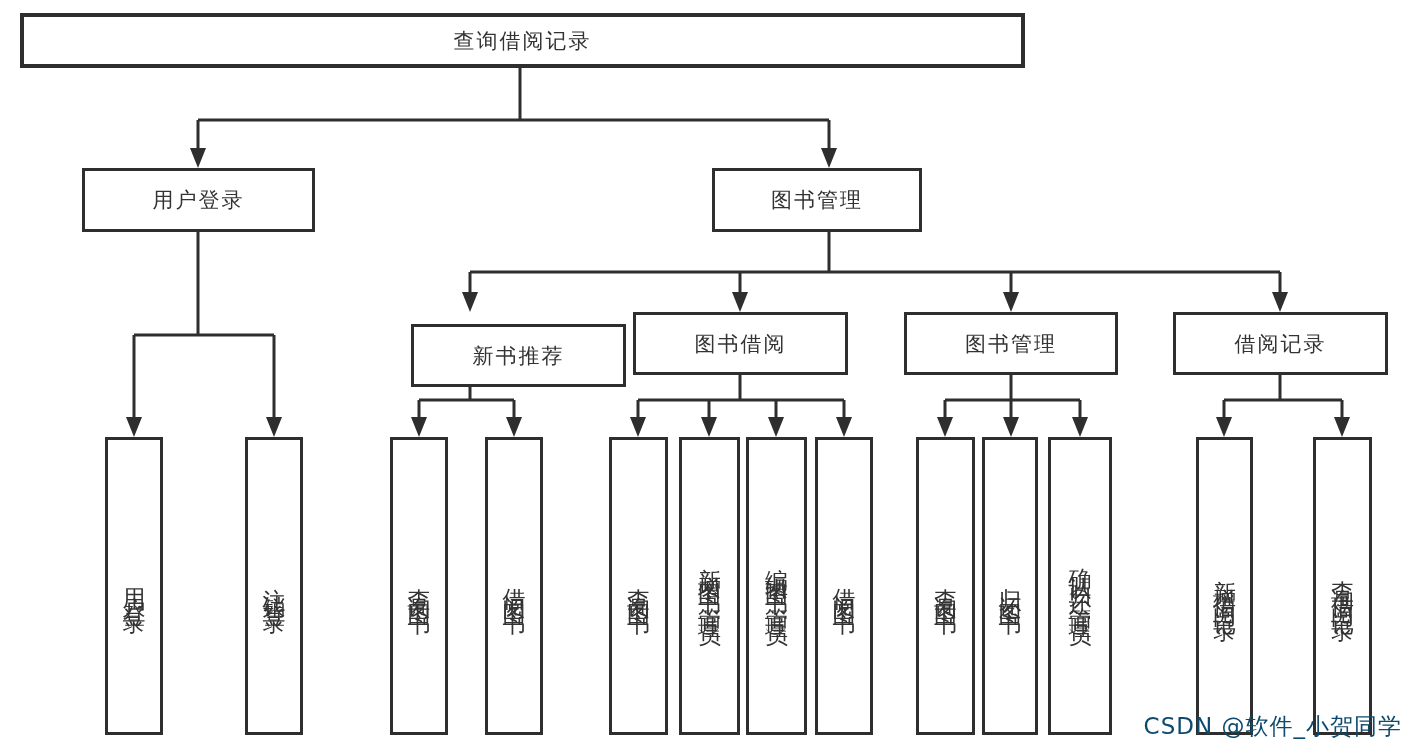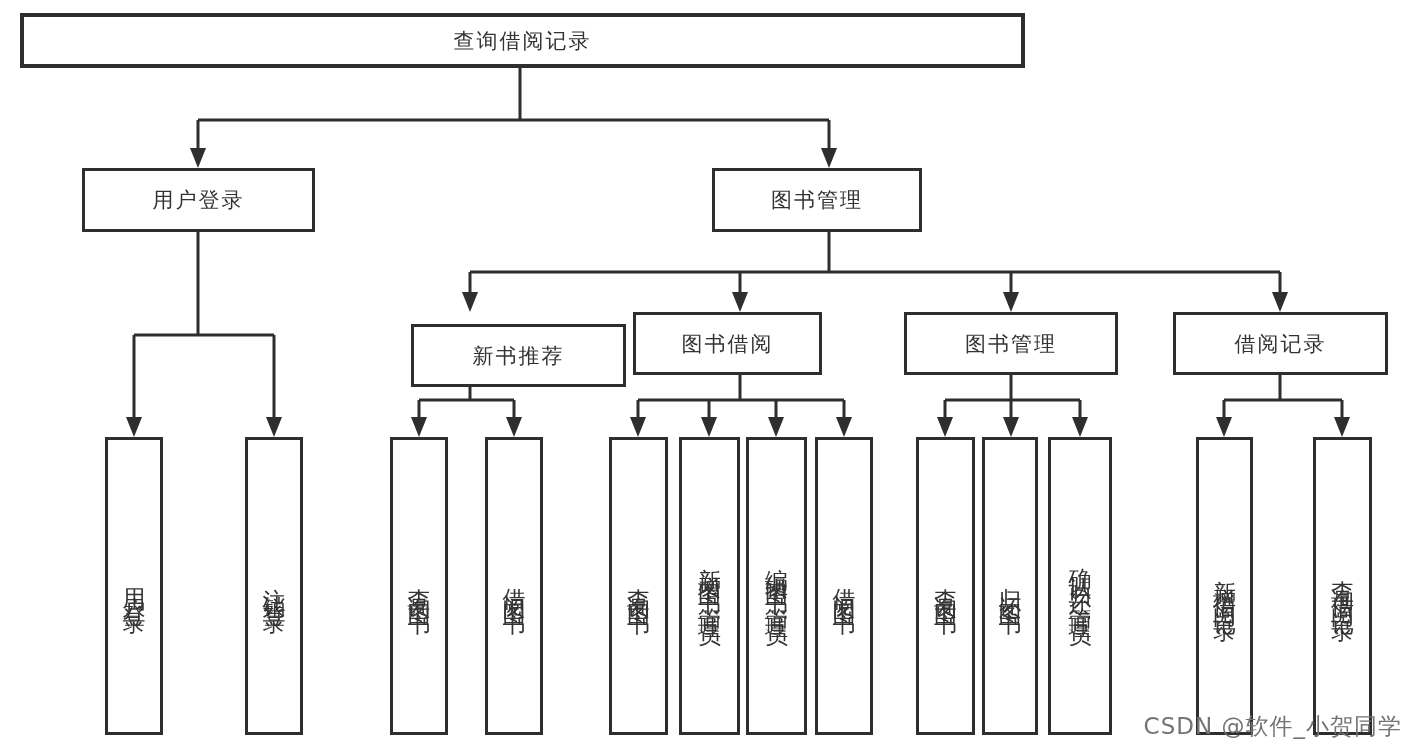--- a/index.html
+++ b/index.html
@@ -47,21 +47,21 @@
     color:#333333;
     line-height:1;
     white-space:nowrap;
   }
   .watermark{
     position:absolute;
     right:3px;
     top:711px;
     font-size:23px;
     letter-spacing:1px;
-    color:#737373;
+    color:#0c4a6e;
     z-index:3;
     white-space:nowrap;
   }
 </style>
 </head>
 <body>
 
 <div id="stage">
 
   <svg id="wires" viewBox="0 0 1405 747" xmlns="http://www.w3.org/2000/svg" aria-hidden="true">
@@ -95,21 +95,21 @@
       <polygon points="1334,417 1350,417 1342,437"></polygon>
     </g>
   </svg>
 
   <div class="hbox root" style="left:20px;top:13px;width:1005px;height:55px;">查询借阅记录</div>
 
   <div class="hbox" style="left:82px;top:168px;width:233px;height:64px;">用户登录</div>
   <div class="hbox" style="left:712px;top:168px;width:210px;height:64px;">图书管理</div>
 
   <div class="hbox" style="left:363px;top:324px;width:215px;height:63px;margin-left:48px;">新书推荐</div>
-  <div class="hbox" style="left:633px;top:312px;width:189px;height:63px;">图书借阅</div>
+  <div class="hbox" style="left:633px;top:312px;width:215px;height:63px;">图书借阅</div>
   <div class="hbox" style="left:904px;top:312px;width:214px;height:63px;">图书管理</div>
   <div class="hbox" style="left:1173px;top:312px;width:215px;height:63px;">借阅记录</div>
 
   <div class="vbox" style="left:105px;width:58px;">
     <span>用户登录</span>
     </div>
   <div class="vbox" style="left:245px;width:58px;">
     <span>注销登录</span>
     </div>
 

